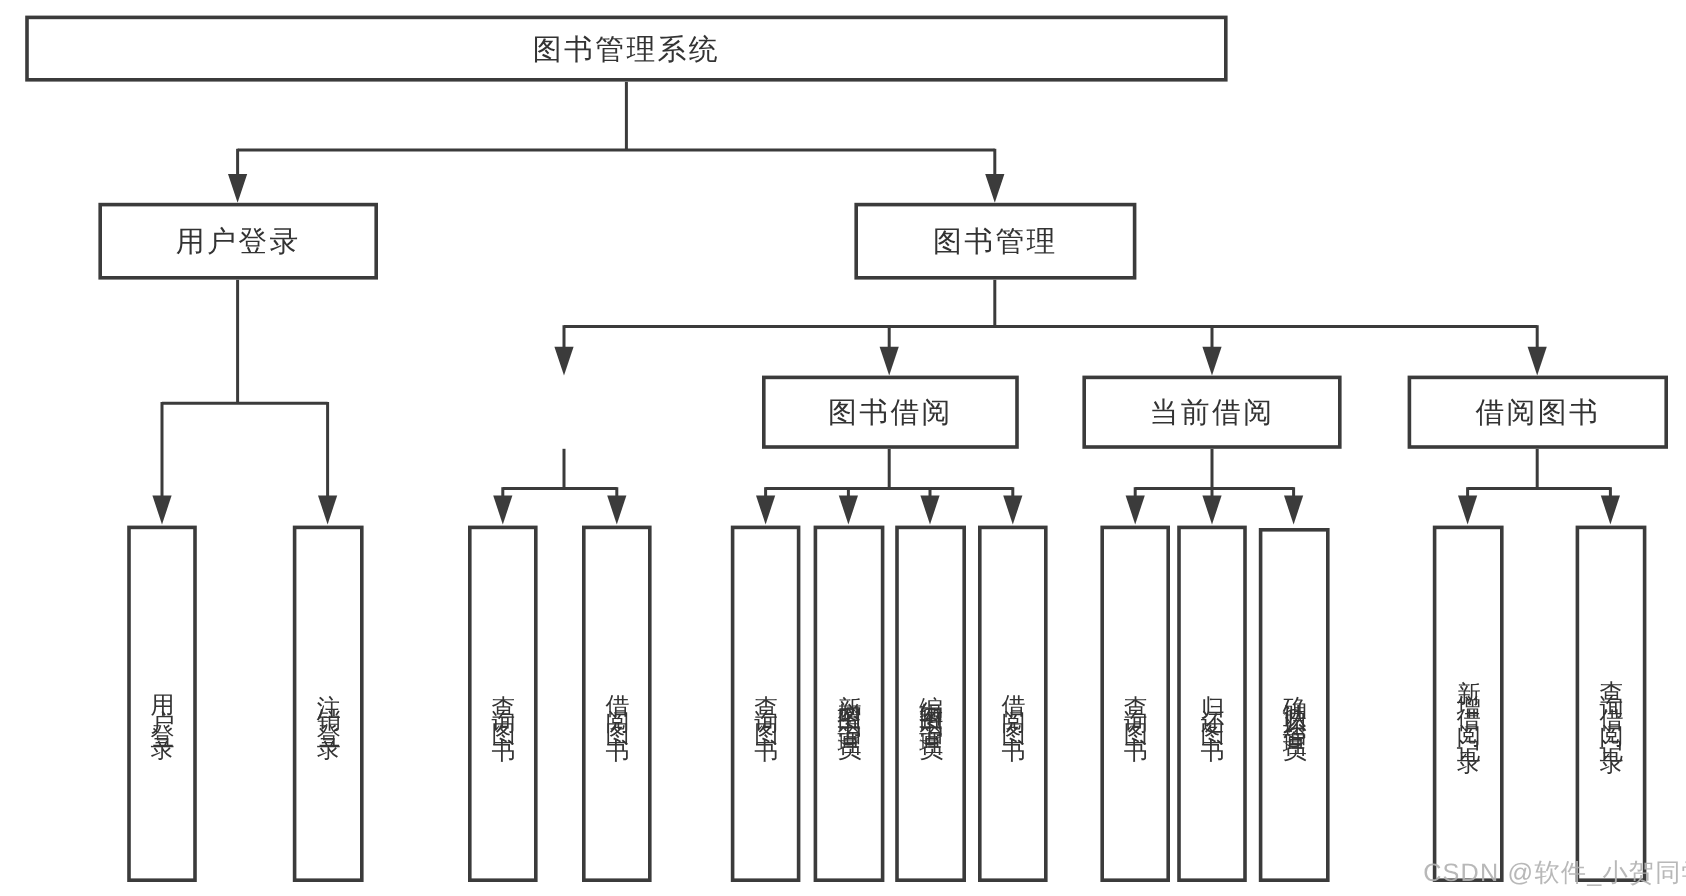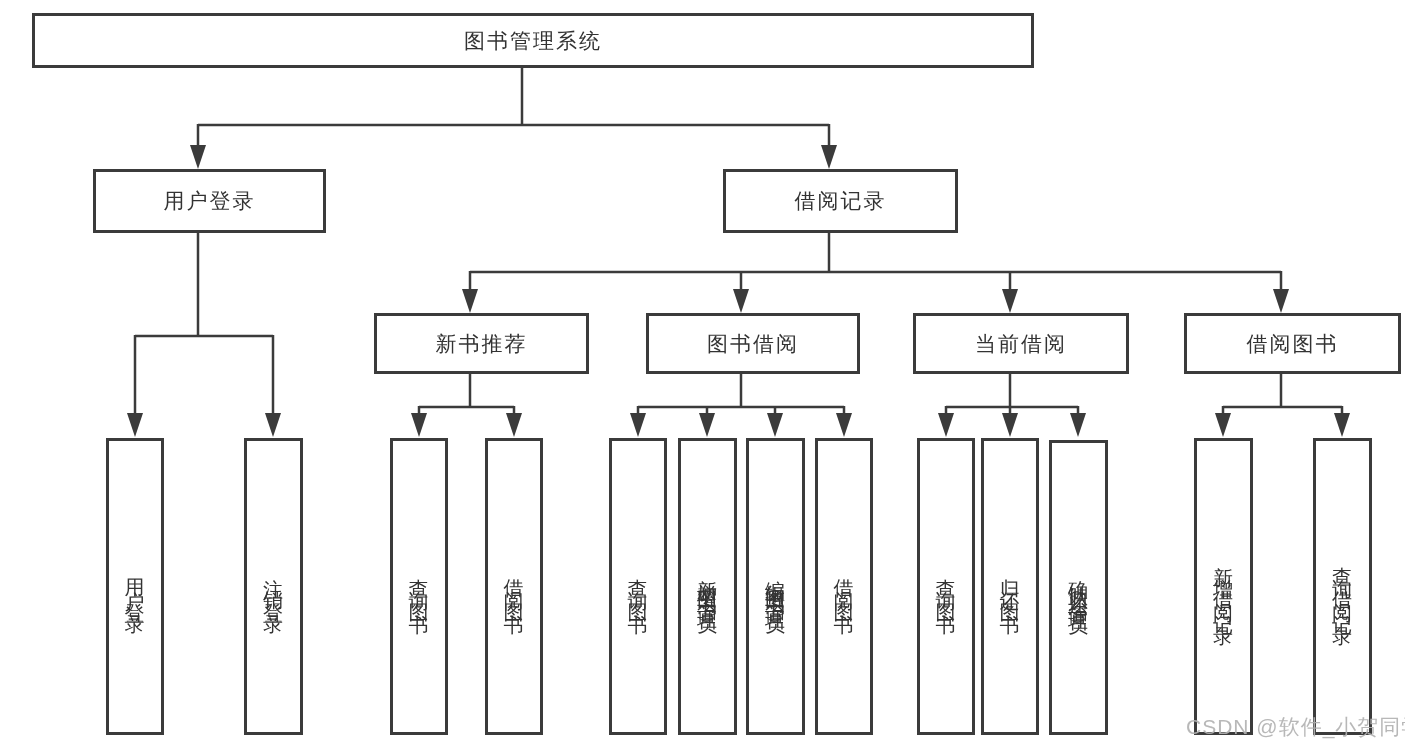--- a/index.html
+++ b/index.html
@@ -21,23 +21,22 @@
     box-sizing: border-box;
     background: #ffffff;
     border: 3px solid #3b3b3b;
     display: flex;
     align-items: center;
     justify-content: center;
     color: #333333;
     z-index: 2;
   }
   .hbox {
-    font-size: 21px;
+    font-size: 24px;
     letter-spacing: 2px;
-    margin-left: 11px;
   }
   .leaf {
     writing-mode: vertical-rl;
     text-orientation: mixed;
     font-size: 20px;
     letter-spacing: 12px;
     line-height: 1;
   }
   .leaf.dense {
     letter-spacing: 5px;
@@ -123,23 +122,22 @@
       <polygon points="1002,413 1018,413 1010,437"></polygon>
       <polygon points="1070,413 1086,413 1078,437"></polygon>
       <polygon points="1215,413 1231,413 1223,437"></polygon>
       <polygon points="1334,413 1350,413 1342,437"></polygon>
     </g>
   </svg>
 
   <div class="box hbox" style="left:21px; top:13px; width:1002px; height:55px;">图书管理系统</div>
 
   <div class="box hbox" style="left:82px; top:169px; width:233px; height:64px;">用户登录</div>
-  <div class="box hbox" style="left:712px; top:169px; width:235px; height:64px;">借阅记录</div>
+  <div class="box hbox" style="left:712px; top:169px; width:235px; height:64px;">图书管理</div>
 
-  <div class="box hbox" style="left:363px; top:313px; width:215px; height:61px;">新书推荐</div>
   <div class="box hbox" style="left:635px; top:313px; width:214px; height:61px;">图书借阅</div>
   <div class="box hbox" style="left:902px; top:313px; width:216px; height:61px;">当前借阅</div>
   <div class="box hbox" style="left:1173px; top:313px; width:217px; height:61px;">借阅图书</div>
 
   <div class="box leaf" style="left:106px; top:438px; width:58px; height:297px;">用户登录</div>
   <div class="box leaf" style="left:244px; top:438px; width:59px; height:297px;">注销登录</div>
 
   <div class="box leaf" style="left:390px; top:438px; width:58px; height:297px;">查询图书</div>
   <div class="box leaf" style="left:485px; top:438px; width:58px; height:297px;">借阅图书</div>
 

